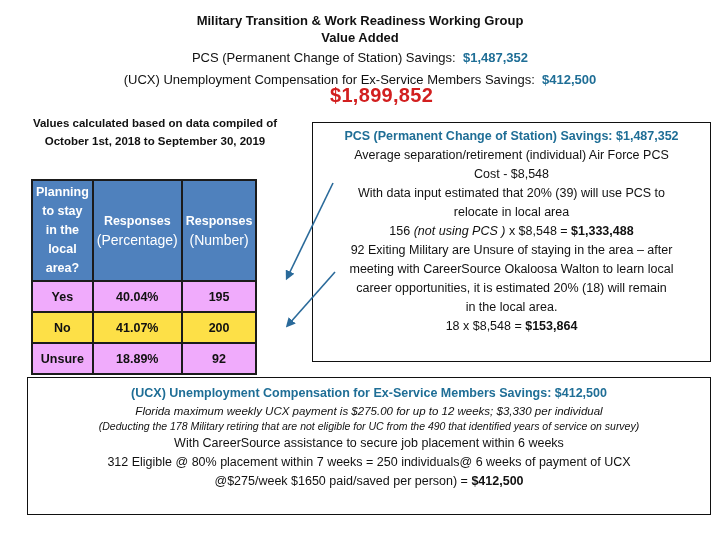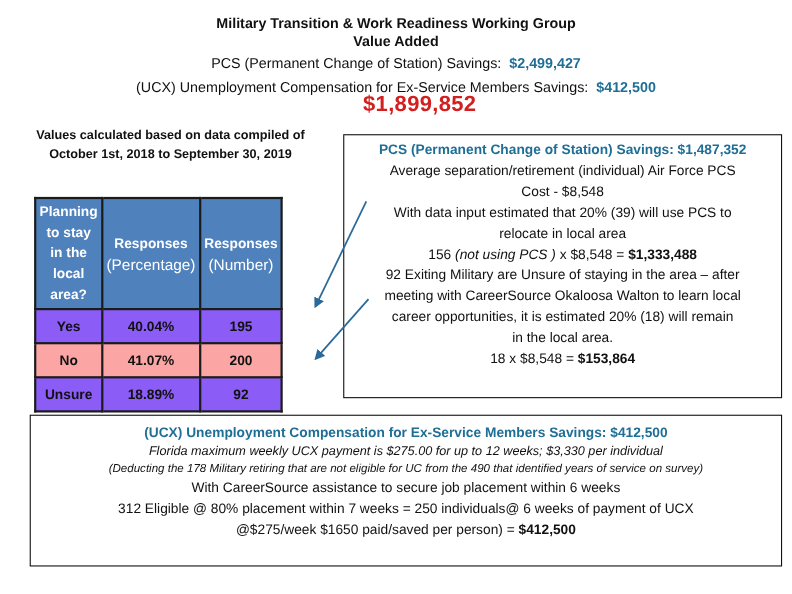--- a/index.html
+++ b/index.html
@@ -20,41 +20,41 @@
     font-size: 12.5px;
   }
   table.survey th {
     background: #4f81bd; color: #fff; font-weight: bold; border: 2px solid #1b1b1b;
     height: 85px; padding: 2px 3px; line-height: 19px; vertical-align: middle;
   }
   table.survey th .small { font-weight: normal; font-size: 14px; display: block; }
   table.survey td {
     text-align: center; border: 2px solid #1b1b1b; height: 31px; font-weight: bold; color: #111;
   }
-  table.survey tr.r0 td, table.survey tr.r2 td { background: #8b5cf6; }
-  table.survey tr.r1 td { background: #fca5a5; }
+  table.survey tr.r0 td, table.survey tr.r2 td { background: #f0abfc; }
+  table.survey tr.r1 td { background: #fde047; }
 
   .box { border: 1.5px solid #111; background: #fff; }
   .pcs-box { left: 312px; top: 122px; width: 399px; height: 240px; padding: 4px 4px; font-size: 12.5px; line-height: 19px; }
   .ucx-box { left: 27px; top: 377px; width: 684px; height: 138px; padding: 6px 4px; font-size: 12.5px; line-height: 19px; }
   .ital { font-style: italic; font-size: 11.5px; }
   b.k { font-weight: bold; }
   svg.arrows { position: absolute; left: 0; top: 0; }
 </style>
 </head>
 <body>
 
 <div class="abs title center">
   <div>Military Transition &amp; Work Readiness Working Group</div>
   <div>Value Added</div>
 </div>
 
 <div class="abs sub center" style="top:49px;">
   <span>PCS (Permanent Change of Station) Savings:</span>&nbsp;
-  <span class="blue">$2,499,427</span>
+  <span class="blue">$1,487,352</span>
 </div>
 <div class="abs sub center" style="top:71px;">
   <span>(UCX) Unemployment Compensation for Ex-Service Members Savings:</span>&nbsp;
   <span class="blue">$412,500</span>
 </div>
 
 <div class="abs total">$1,899,852</div>
 
 <div class="abs note center">
   <div>Values calculated based on data compiled of</div>

